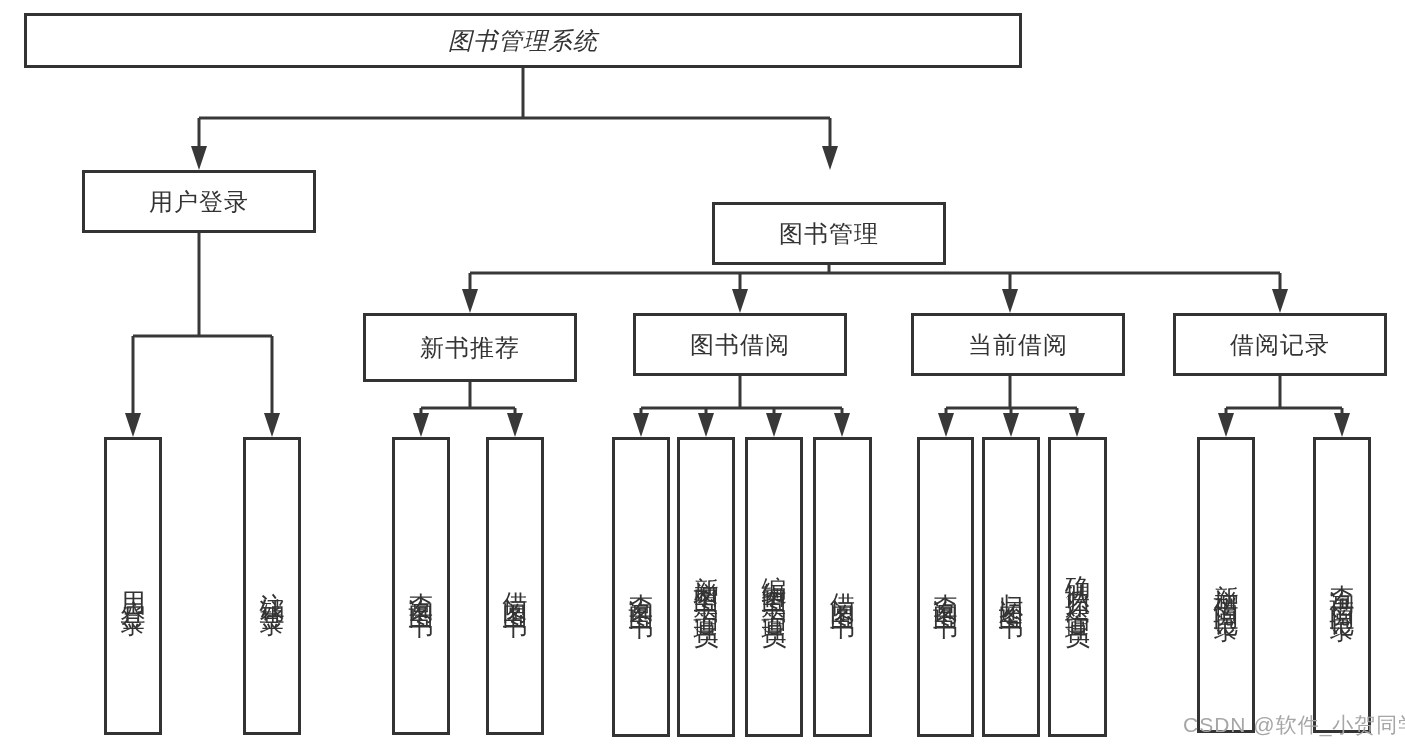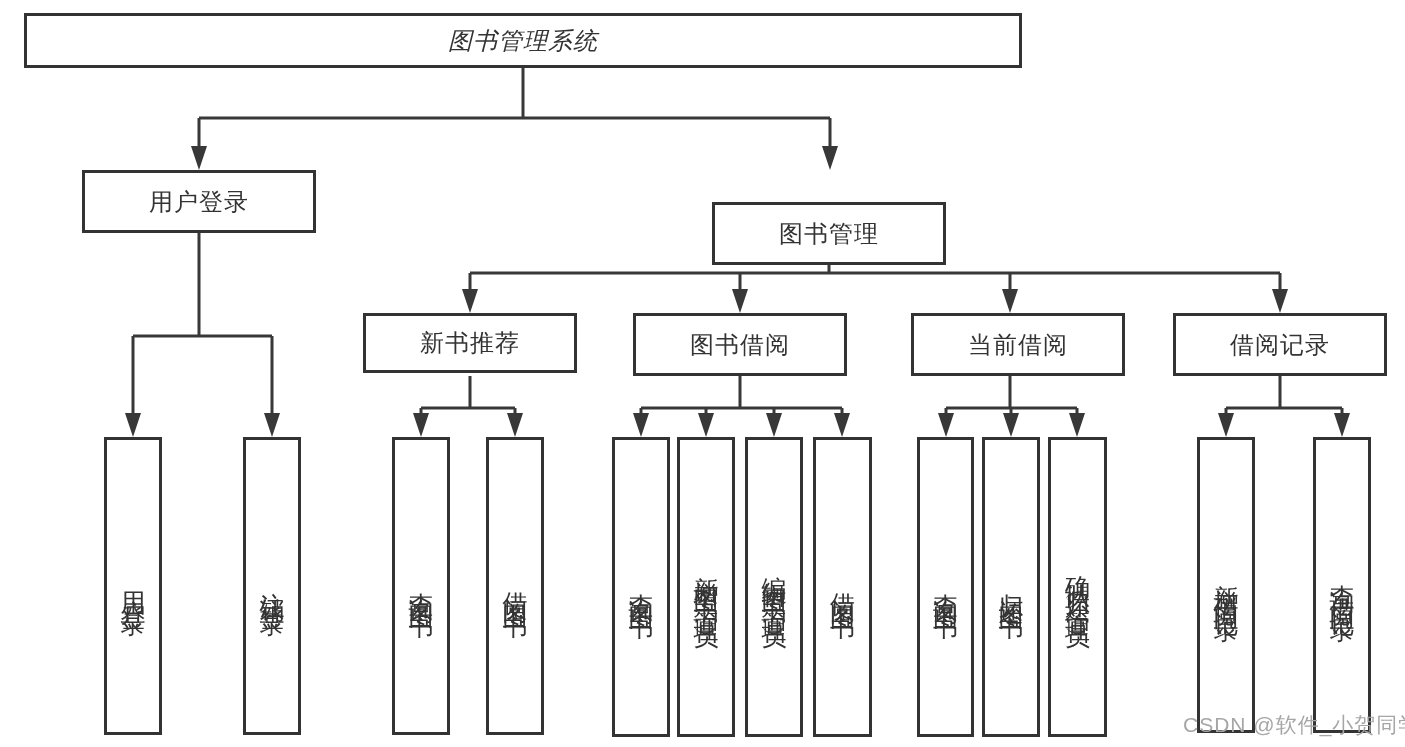--- a/index.html
+++ b/index.html
@@ -131,21 +131,21 @@
     <span>图书管理系统</span>
   </div>
 
   <div class="node node-h" style="left:82px; top:170px; width:234px; height:63px;">
     <span>用户登录</span>
   </div>
   <div class="node node-h" style="left:712px; top:170px; width:234px; height:63px;margin-top:32px;">
     <span>图书管理</span>
   </div>
 
-  <div class="node node-h" style="left:363px; top:313px; width:214px; height:60px;">
+  <div class="node node-h" style="left:363px; top:313px; width:214px; height:69px;">
     <span>新书推荐</span>
   </div>
   <div class="node node-h" style="left:633px; top:313px; width:214px; height:63px;text-align:right;">
     <span>图书借阅</span>
   </div>
   <div class="node node-h" style="left:903px; top:313px; width:214px; height:63px;margin-left:8px;">
     <span>当前借阅</span>
   </div>
   <div class="node node-h" style="left:1173px; top:313px; width:214px; height:63px;">
     <span>借阅记录</span>

